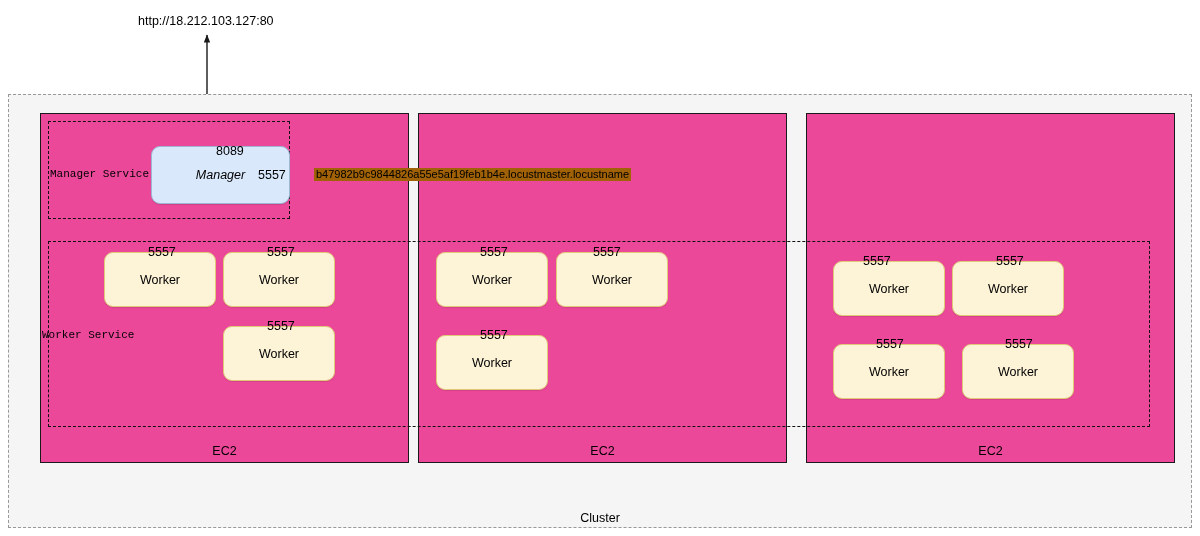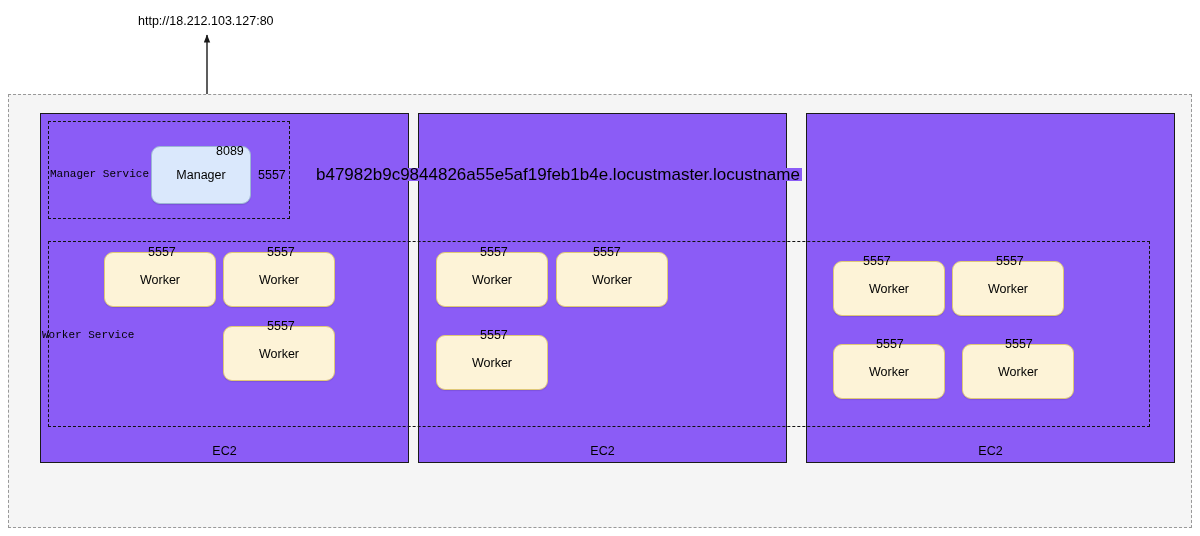--- a/index.html
+++ b/index.html
@@ -33,21 +33,21 @@
     left: 8px; top: 511px;
     width: 1184px;
     text-align: center;
     font-size: 12.5px;
     color: #000;
     line-height: 14px;
   }
 
   
   .ec2-box {
-    background: #8b5cf6;
+    background: #ec4899;
     border: 1.4px solid #1a1a1a;
   }
   .ec2-label {
     position: absolute;
     bottom: 4px;
     left: 0; right: 0;
     text-align: center;
     font-size: 12.5px;
     line-height: 14px;
   }
@@ -99,24 +99,24 @@
     background: transparent;
   }
 
   
   .url-text {
     font-size: 12.5px;
     line-height: 15px;
     white-space: nowrap;
   }
   .host-text {
-    font-size: 17px;
+    font-size: 11px;
     line-height: 13px;
     white-space: nowrap;
-    background: #8b5cf6;
+    background: #a16207;
     padding: 0 2px;
   }
 
   
   #edges {
     position: absolute;
     left: 0; top: 0;
     width: 1200px; height: 536px;
     pointer-events: none;
   }
@@ -142,37 +142,38 @@
     </g>
 
     <g>
       <path d="M 611,175 L 611,252" fill="none" stroke="#1a1a1a" stroke-width="1.4"></path>
     </g>
   </svg>
 
   <div class="abs url-text" style="left:138px; top:14px;">http://18.212.103.127:80</div>
 
   <div class="abs cluster-box"></div>
+  <div class="abs cluster-label">Cluster</div>
 
   <div class="abs ec2-box" style="left:40px; top:113px; width:369px; height:350px;">
     <span class="ec2-label">EC2</span>
   </div>
 
   <div class="abs ec2-box" style="left:418px; top:113px; width:369px; height:350px;">
     <span class="ec2-label">EC2</span>
   </div>
 
   <div class="abs ec2-box" style="left:806px; top:113px; width:369px; height:350px;">
     <span class="ec2-label">EC2</span>
   </div>
 
   <div class="abs service-box" style="left:48px; top:121px; width:242px; height:98px;"></div>
   <div class="abs service-label" style="left:50px; top:167px;">Manager Service</div>
 
-  <div class="abs node node-manager" style="left:151px; top:146px; width:100px; height:58px;">
+  <div class="abs node node-manager" style="left:151px; top:146px; width:139px; height:58px;font-style:italic;">
     <span>Manager</span>
   </div>
   <div class="abs port-label port-on-node" style="left:182px; top:144px;margin-left:32px;">8089</div>
   <div class="abs port-label port-on-node" style="left:256px; top:168px;">5557</div>
 
   <div class="abs host-text" style="left:314px; top:168px;">b47982b9c9844826a55e5af19feb1b4e.locustmaster.locustname</div>
 
   <div class="abs service-box" style="left:48px; top:241px; width:1102px; height:186px;"></div>
   <div class="abs service-label" style="left:42px; top:328px;">Worker Service</div>
 

